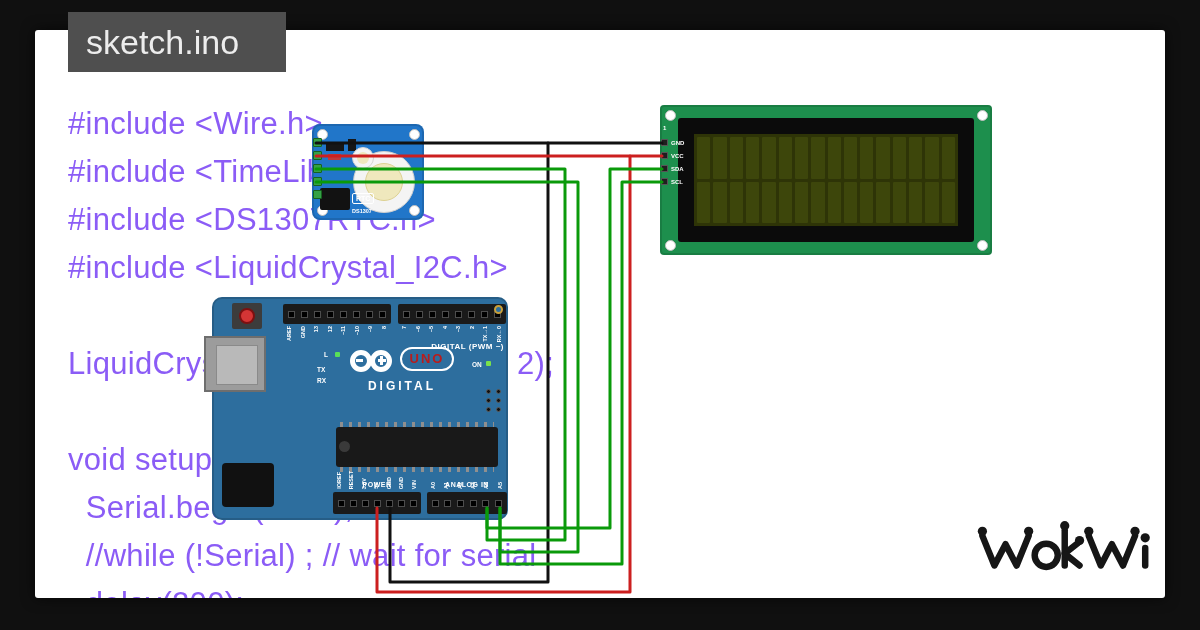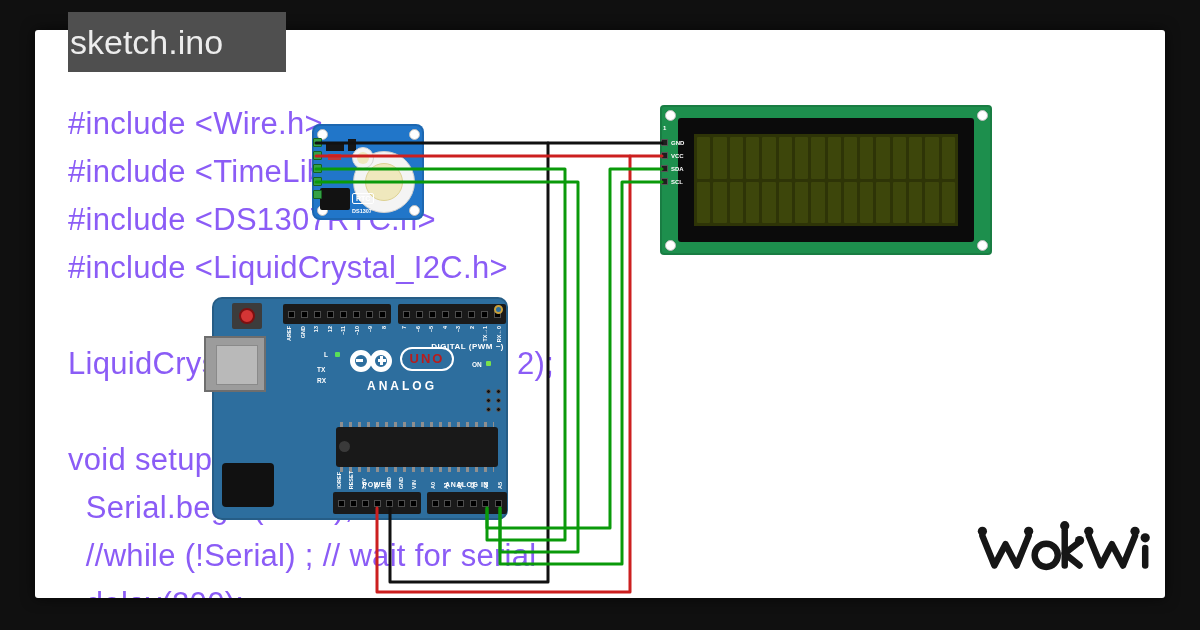--- a/index.html
+++ b/index.html
@@ -3,21 +3,21 @@
 <meta charset="utf-8">
 <style>
   html,body{margin:0;padding:0;width:1200px;height:630px;background:#101010;
     font-family:"Liberation Sans", sans-serif;overflow:hidden;position:relative;}
   
   #canvas{position:absolute;left:35px;top:30px;width:1130px;height:568px;background:#ffffff;
     border-radius:3px;overflow:hidden;box-shadow:0 0 14px rgba(0,0,0,.65);}
   #layer{position:absolute;left:-35px;top:-30px;width:1200px;height:630px;}
   
   .tab{position:absolute;left:68px;top:12px;width:218px;height:60px;background:#4f4f4f;
-    color:#ededed;font-size:34px;line-height:60px;padding-left:2px;box-sizing:border-box;z-index:60;}
+    color:#ededed;font-size:34px;line-height:60px;padding-left:18px;box-sizing:border-box;z-index:60;}
   
   .code-layer{position:absolute;left:68px;top:100px;width:960px;z-index:1;color:#8b5cf6;
     font-size:31px;line-height:48px;letter-spacing:.3px;}
   .code-line{white-space:pre;height:48px;}
   
   #wires-svg{position:absolute;left:0;top:0;width:1200px;height:630px;z-index:25;}
   #wires-svg path{fill:none;stroke-width:3;stroke-linecap:round;stroke-linejoin:round;}
   .hole{display:inline-block;width:5px;height:5px;background:#000;border:1px solid #4d4d4d;}
   .vlabel{display:inline-block;writing-mode:vertical-rl;transform:rotate(180deg);
     font-size:5.5px;line-height:1;color:#fff;font-weight:bold;}
@@ -212,21 +212,21 @@
       <span class="led-label l-label">L</span>
       <div class="led-dot-l"></div>
       <span class="led-label tx-label">TX</span>
       <span class="led-label rx-label">RX</span>
       <div class="logo-circle lc1"></div>
       <div class="logo-circle lc2"></div>
       <div class="minus"></div>
       <div class="plus-h"></div>
       <div class="plus-v"></div>
       <div class="uno-box">UNO</div>
-      <div class="arduino-text">ANALOG</div>
+      <div class="arduino-text">DIGITAL</div>
       <span class="on-label">ON</span>
       <div class="on-led"></div>
       <div class="icsp">
           <span class="icsp-dot"></span>
           <span class="icsp-dot"></span>
           <span class="icsp-dot"></span>
           <span class="icsp-dot"></span>
           <span class="icsp-dot"></span>
           <span class="icsp-dot"></span>
         </div>

